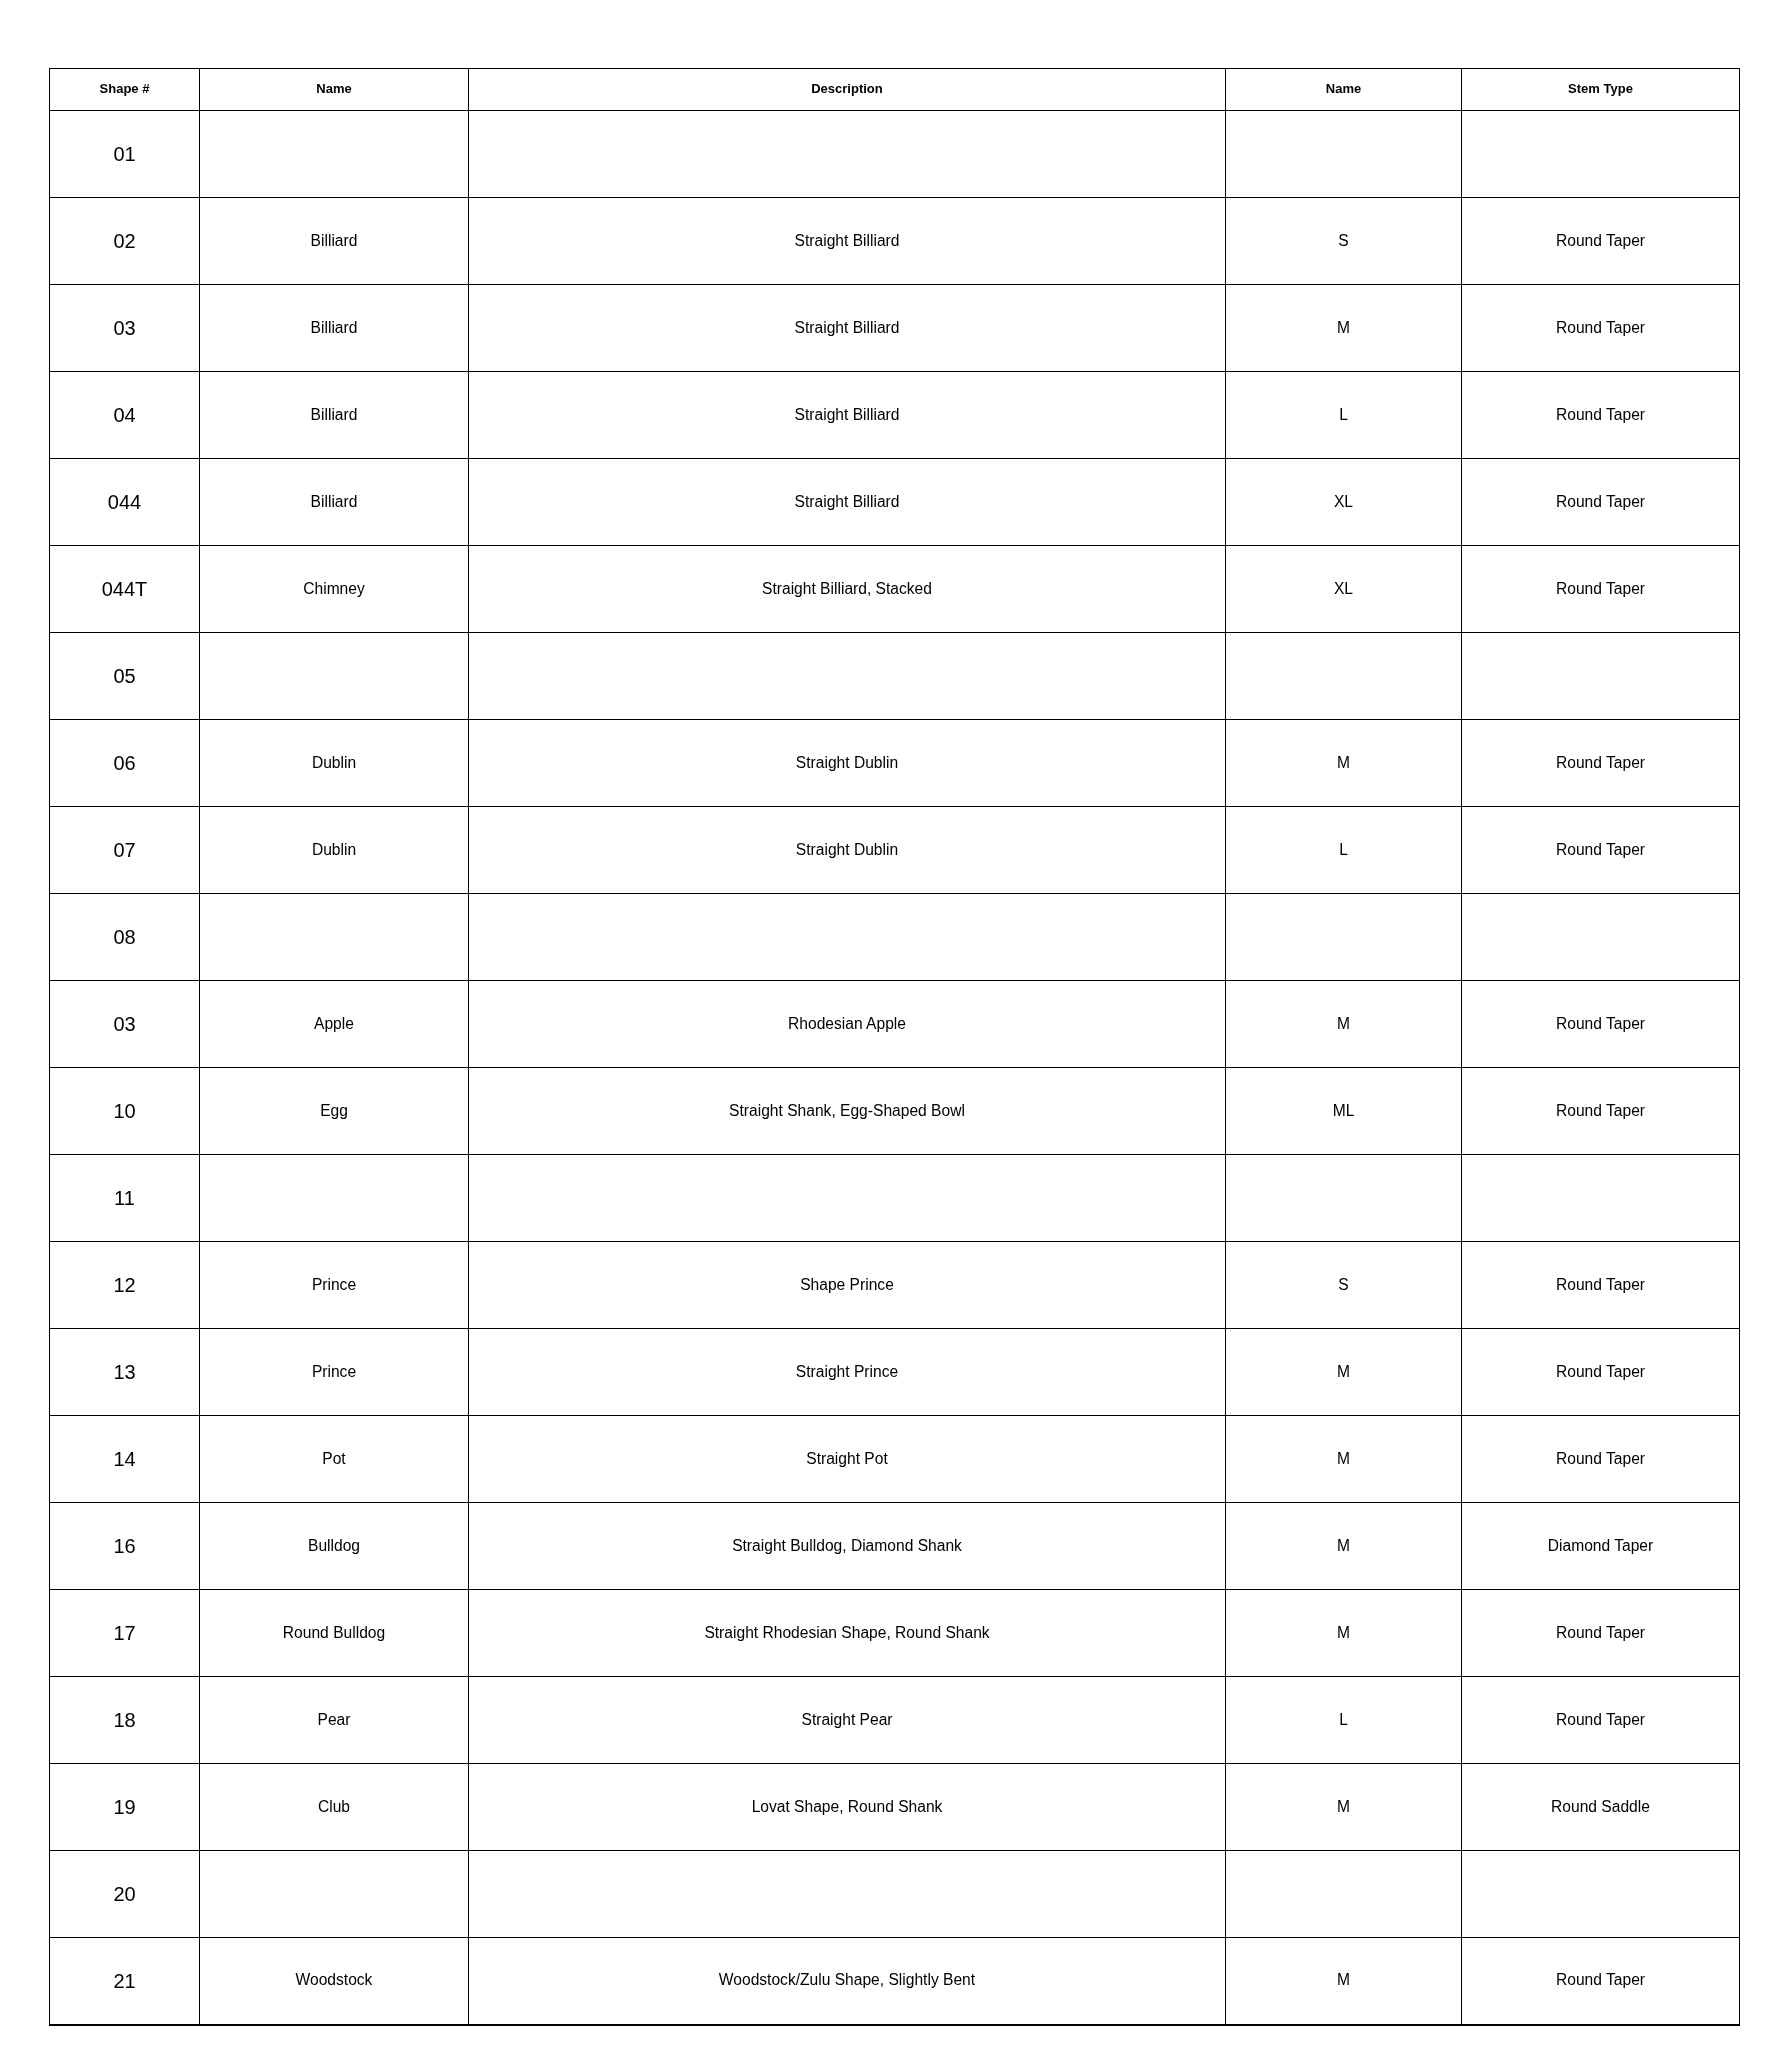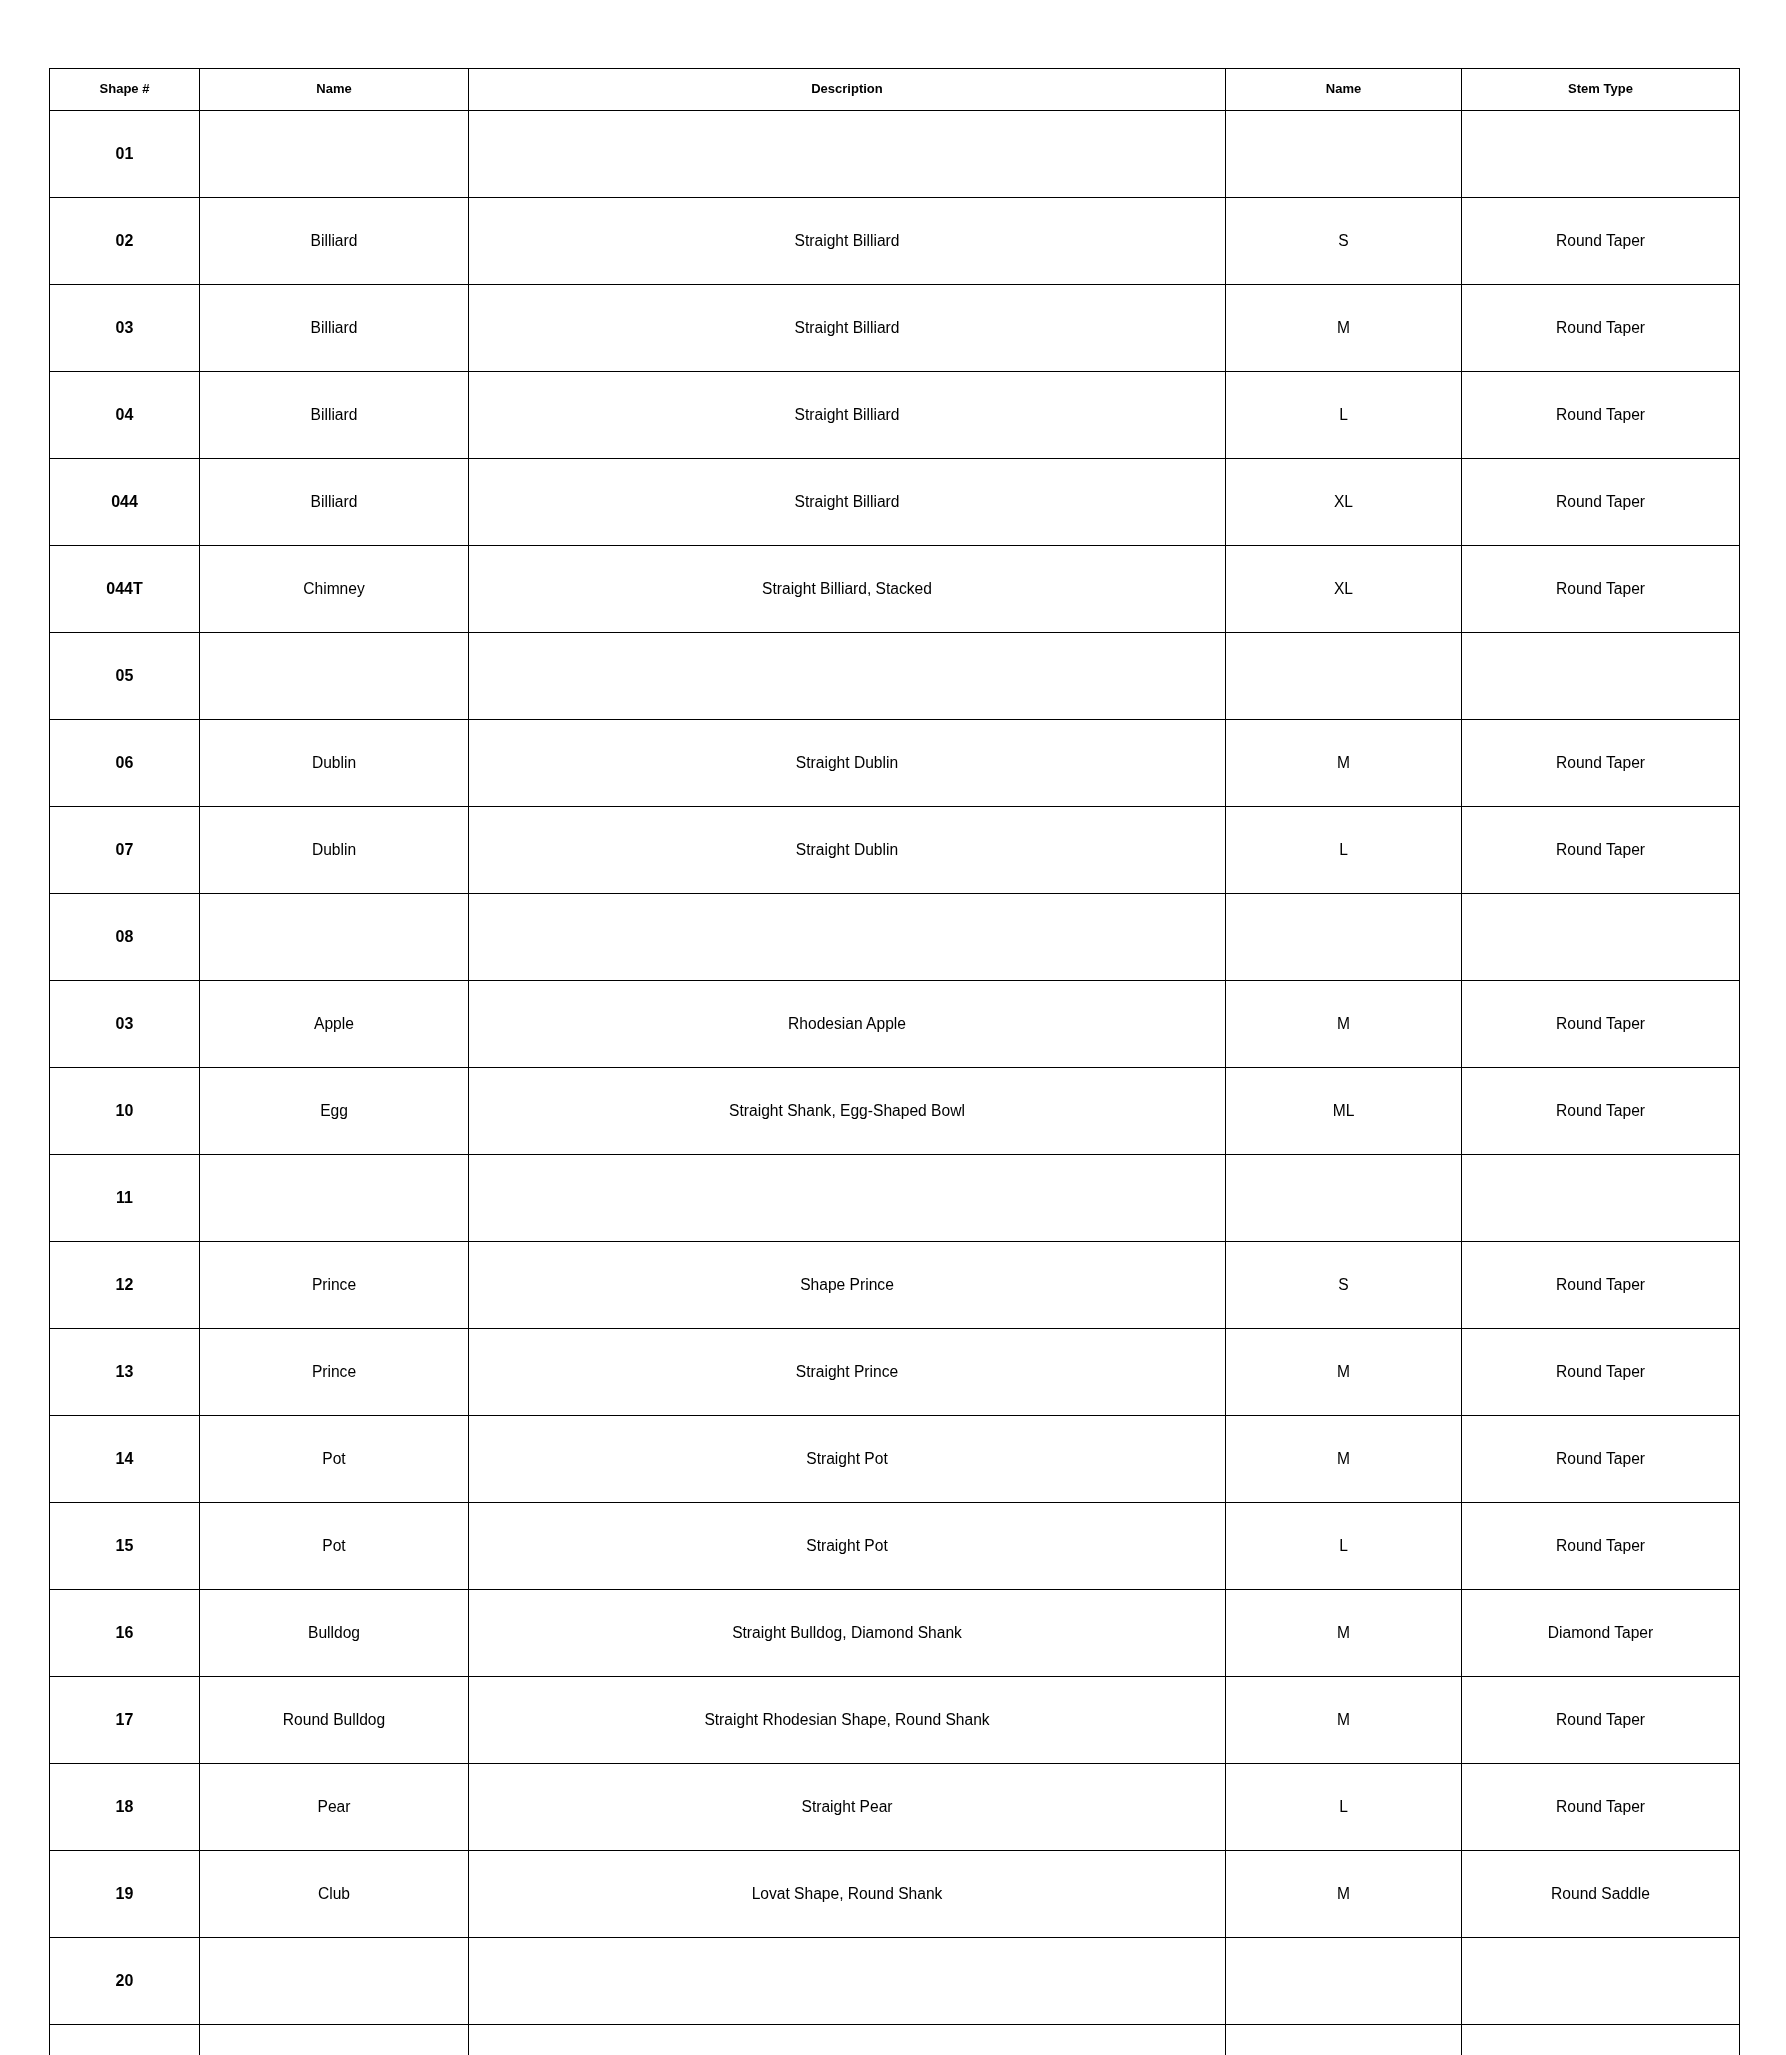--- a/index.html
+++ b/index.html
@@ -66,22 +66,22 @@
   }
 
   table.shape-table tbody td {
     height: 87px;
     font-weight: normal;
     font-size: 15.6px;
     line-height: 1.2;
   }
 
   table.shape-table tbody td.shape-num {
-    font-weight: bold;
-    font-size: 16px;
+    font-weight: normal;
+    font-size: 20px;
   }
 
   table.shape-table tbody tr:last-child td {
     border-bottom: 2.1px solid #000000;
   }
 
   table.shape-table tbody td.empty-cell::after {
     content: "\00a0";
   }
 </style>
@@ -214,27 +214,20 @@
             <td>Round Taper</td>
           </tr>
           <tr>
             <td class="shape-num">14</td>
             <td>Pot</td>
             <td>Straight Pot</td>
             <td>M</td>
             <td>Round Taper</td>
           </tr>
           <tr>
-            <td class="shape-num">15</td>
-            <td>Pot</td>
-            <td>Straight Pot</td>
-            <td>L</td>
-            <td>Round Taper</td>
-          </tr>
-          <tr>
             <td class="shape-num">16</td>
             <td>Bulldog</td>
             <td>Straight Bulldog, Diamond Shank</td>
             <td>M</td>
             <td>Diamond Taper</td>
           </tr>
           <tr>
             <td class="shape-num">17</td>
             <td>Round Bulldog</td>
             <td>Straight Rhodesian Shape, Round Shank</td>

